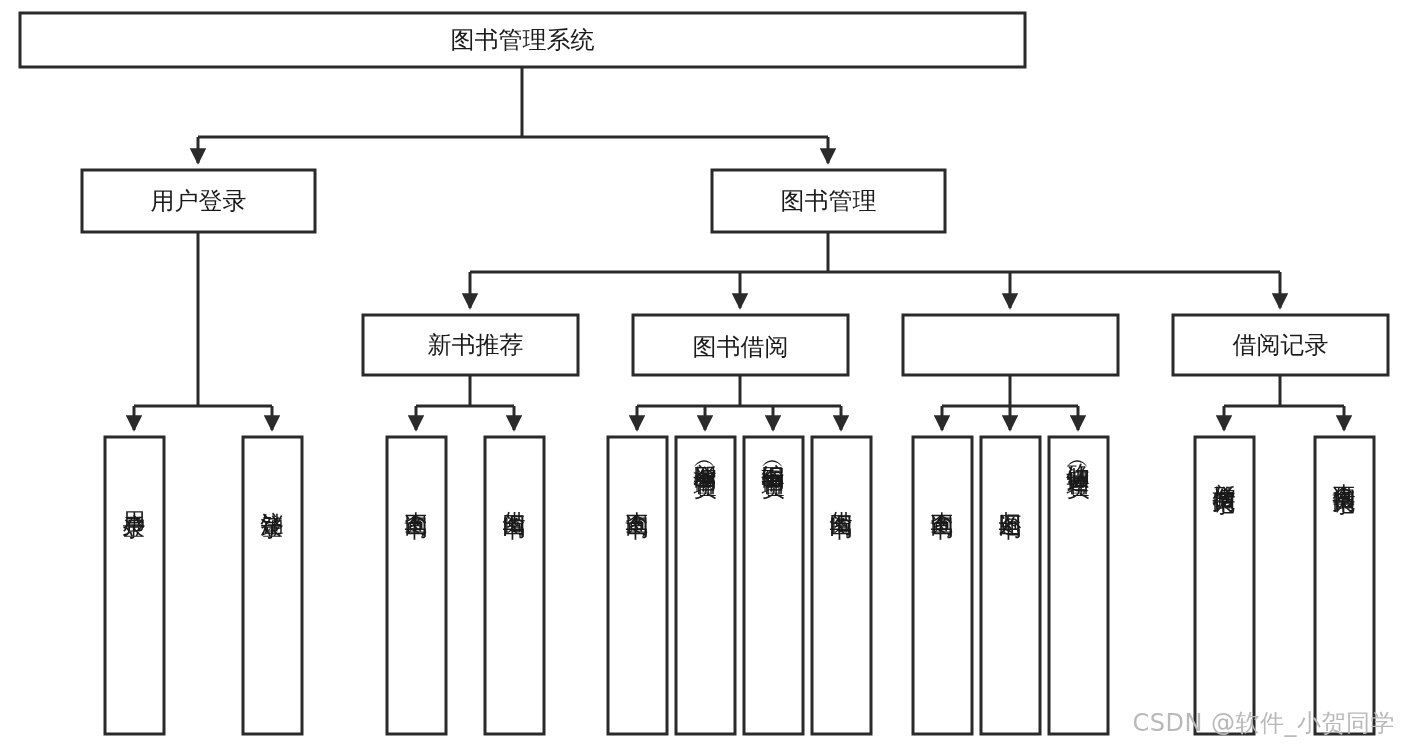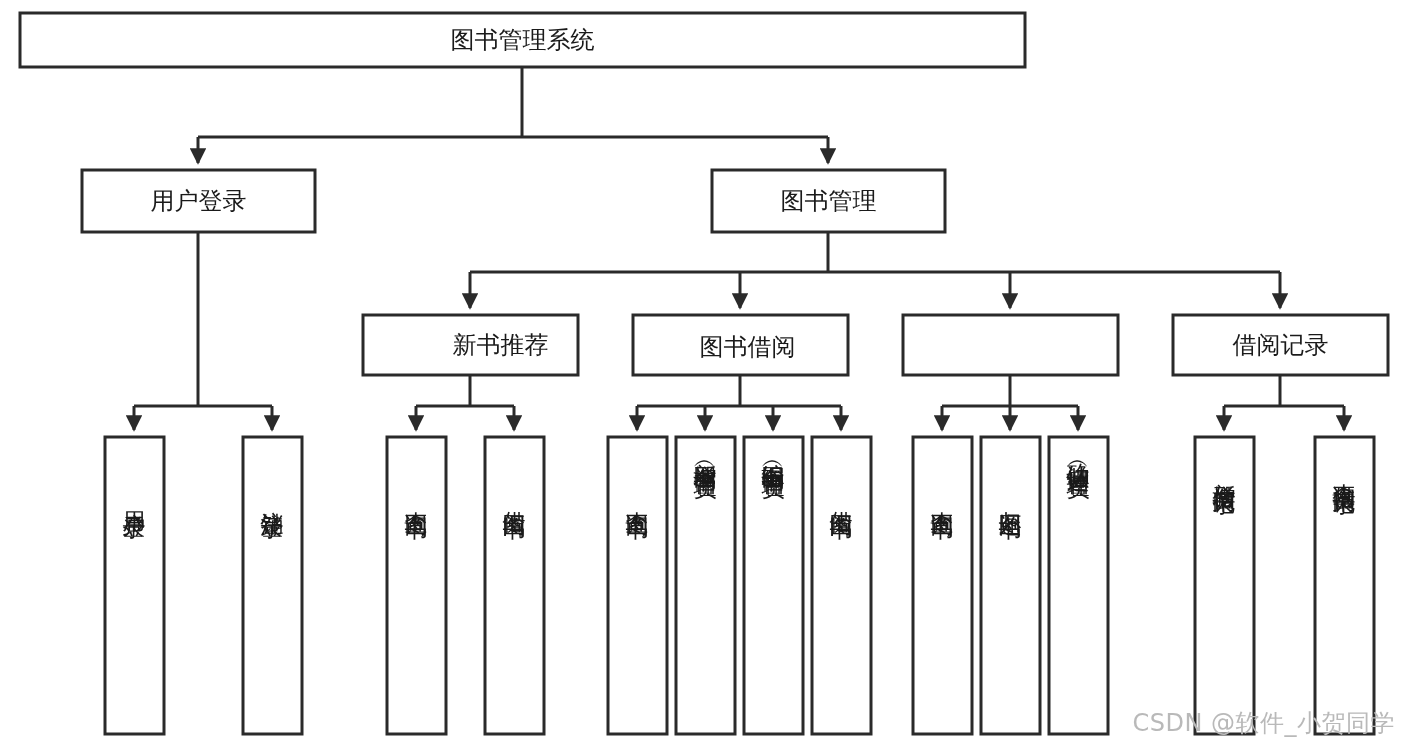--- a/index.html
+++ b/index.html
@@ -184,24 +184,24 @@
     <span class="hlabel-text">图书管理系统</span>
   </div>
 
   <div class="hlabel-wrap" style="left:82px; top:170px; width:233px; height:62px;">
     <span class="hlabel-text">用户登录</span>
   </div>
   <div class="hlabel-wrap" style="left:712px; top:170px; width:233px; height:62px;">
     <span class="hlabel-text">图书管理</span>
   </div>
 
-  <div class="hlabel-wrap" style="left:382px; top:315px; width:237px; height:60px;">
+  <div class="hlabel-wrap" style="left:357px; top:315px; width:237px; height:60px;">
     <span class="hlabel-text">新书推荐</span>
   </div>
-  <div class="hlabel-wrap" style="left:633px; top:315px; width:215px; height:64px;margin-left:7px;">
+  <div class="hlabel-wrap" style="left:633px; top:315px; width:215px; height:64px;">
     <span class="hlabel-text">图书借阅</span>
   </div>
   <div class="hlabel-wrap" style="left:1173px; top:315px; width:215px; height:60px;">
     <span class="hlabel-text">借阅记录</span>
   </div>
 
   <div class="vlabel-wrap" style="left:105px; top:437px; width:59px; height:297px; padding-top:56px;">
     <span class="vlabel-text">用户登录</span>
   </div>
   <div class="vlabel-wrap" style="left:243px; top:437px; width:59px; height:297px; padding-top:56px;">

